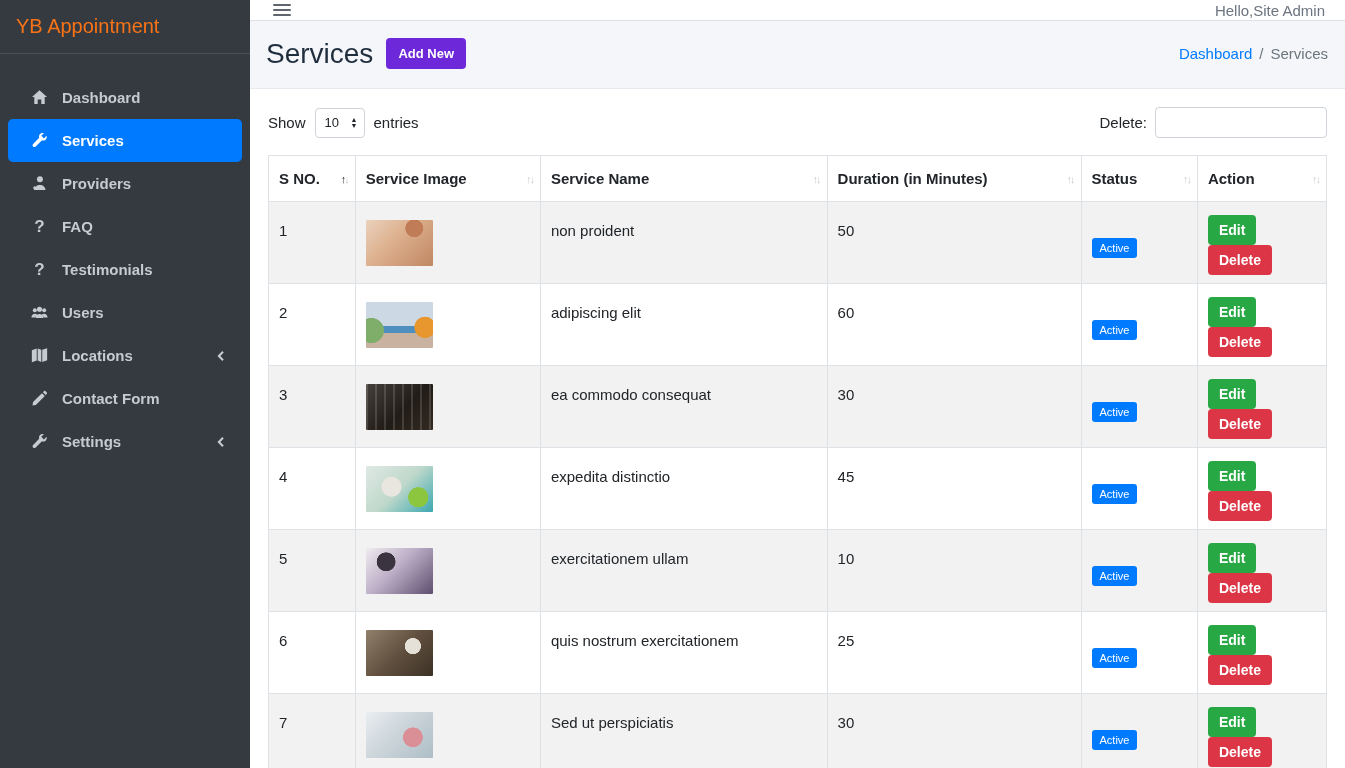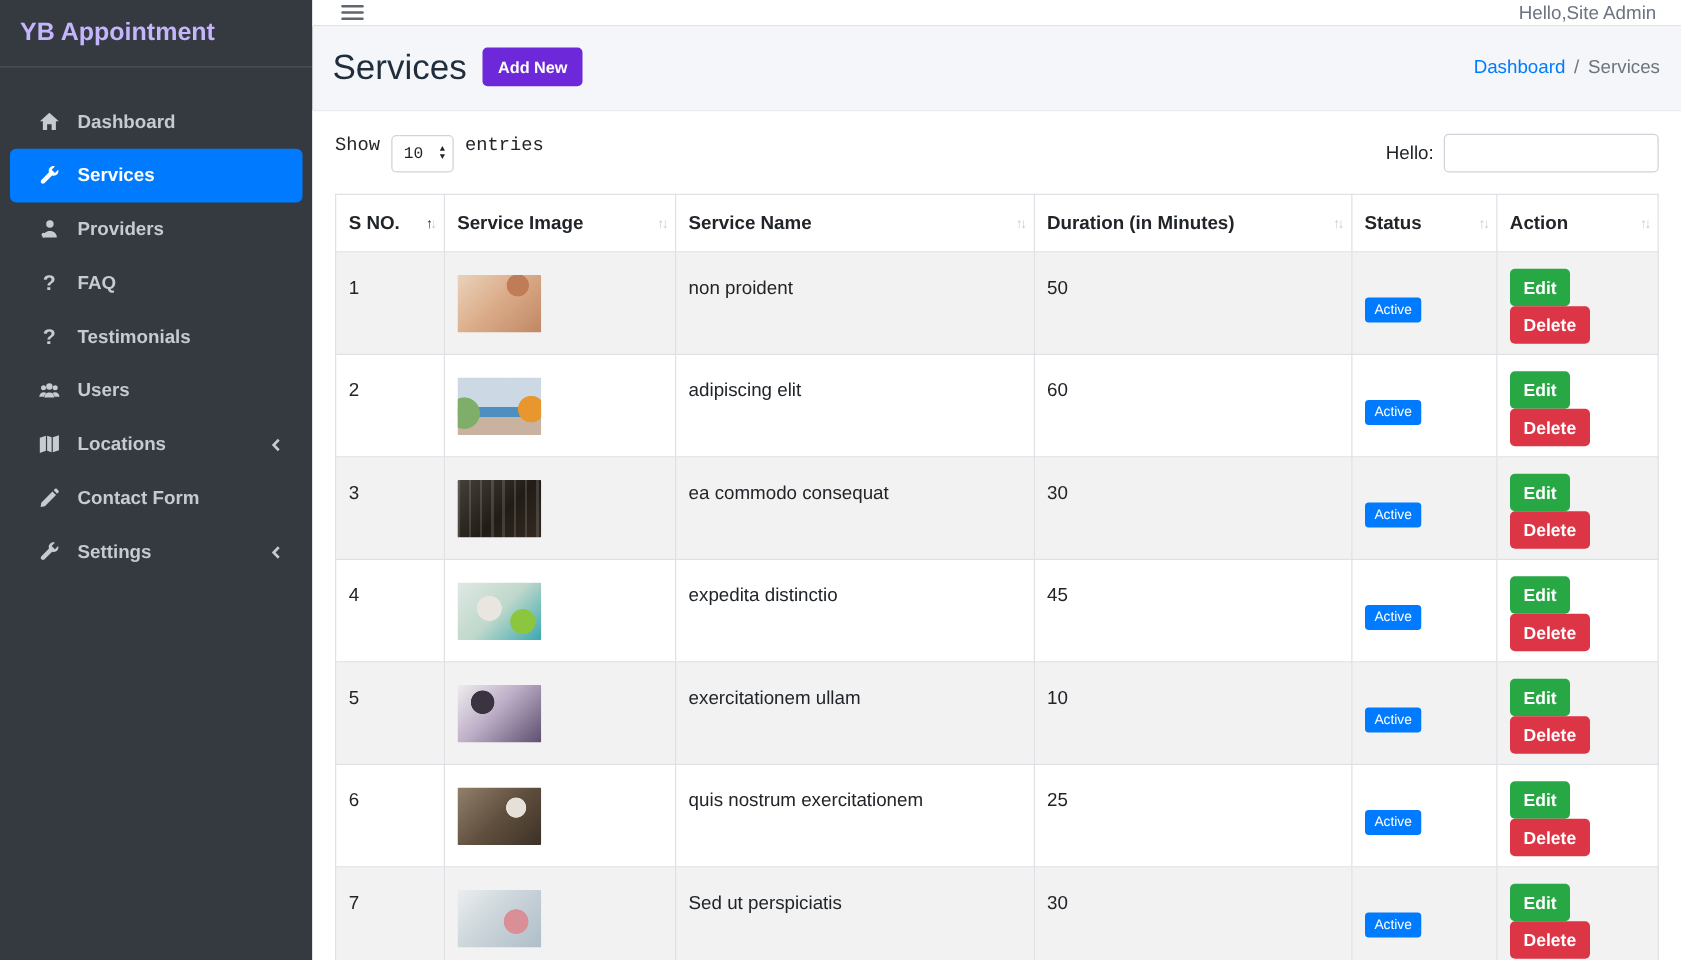--- a/index.html
+++ b/index.html
@@ -3,21 +3,21 @@
 <meta charset="utf-8">
 <style>
   * { margin:0; padding:0; box-sizing:border-box; }
   html,body { width:1345px; height:768px; overflow:hidden;
     font-family:"Liberation Sans", sans-serif; background:#f4f6f9; color:#212529; }
   .app { display:flex; width:1345px; height:768px; }
 
   
   .sidebar { width:250px; min-width:250px; height:768px; background:#343a40; display:flex; flex-direction:column; }
   .brand { height:54px; display:flex; align-items:center; padding:0 16px;
-    border-bottom:1px solid rgba(255,255,255,.12); color:#c4b5fd; font-size:20px; cursor:pointer;font-weight:bold; }
+    border-bottom:1px solid rgba(255,255,255,.12); color:#f97316; font-size:20px; cursor:pointer; }
   .user-panel { padding:25px 16px 21px 16px; border-bottom:1px solid rgba(255,255,255,.12);
     color:#cfd4da; font-size:15px; }
   .nav { padding:22px 8px 0 8px; list-style:none; }
   .nav li { height:43px; display:flex; align-items:center; padding:0 14px 0 22px;
     border-radius:5px; color:#c6cbd2; font-size:15px; font-weight:600; cursor:pointer; }
   .nav li .icon { width:19px; height:17px; margin-right:13px; display:inline-flex;
     align-items:center; justify-content:center; flex:none; }
   .nav li .icon svg { width:17px; height:17px; fill:currentColor; }
   .nav li .qmark { font-size:17px; font-weight:700; }
   .nav li .label { flex:1 1 auto; }
@@ -39,21 +39,21 @@
     font-size:13px; padding:8px 12px; border-radius:4px; cursor:pointer;
     font-family:"Liberation Sans", sans-serif; }
   .breadcrumb { margin-left:auto; list-style:none; display:flex; gap:7px; font-size:15px; align-items:center; }
   .bc-link { color:#007bff; cursor:pointer; }
   .bc-sep { color:#6c757d; }
   .bc-cur { color:#6c757d; }
 
   
   .card { background:#fff; border-top:1px solid #e7eaee; flex:1 1 auto; padding:18px 18px 0 18px; }
   .controls { display:flex; align-items:center; justify-content:space-between; margin-bottom:17px; }
-  .show-group { display:flex; gap:9px; font-size:15px; color:#212529;font-family:Liberation Mono, monospace; }
+  .show-group { display:flex; align-items:center; gap:9px; font-size:15px; color:#212529; }
   .entries-select { width:50px; height:30px; border:1px solid #ced4da; border-radius:4px;
     display:flex; align-items:center; padding:0 6px 0 9px; cursor:pointer; background:#fff; }
   .entries-select .val { font-size:13px; color:#212529; flex:1; }
   .entries-select .arrows { display:flex; flex-direction:column; line-height:6px; font-size:7px; color:#212529; }
   .search-group { display:flex; align-items:center; gap:8px; font-size:15px; }
   .search-group input { width:172px; height:31px; border:1px solid #ced4da; border-radius:4px;
     padding:0 8px; font-size:14px; font-family:"Liberation Sans", sans-serif; outline:none; }
 
   table { width:100%; border-collapse:collapse; table-layout:fixed; }
   th, td { border:1px solid #dee2e6; font-size:15px; text-align:left; }
@@ -225,21 +225,21 @@
           <div class="entries-select">
             <span class="val">10</span>
             <span class="arrows">
                 <span>▲</span>
                 <span>▼</span>
               </span>
           </div>
           <span>entries</span>
         </div>
         <div class="search-group">
-          <span>Hello:</span>
+          <span>Delete:</span>
           <input type="text" value="" style="">
         </div>
       </div>
 
       <table>
         <colgroup id="colgroup">
             <col style="width: 8.2%;">
             <col style="width: 17.5%;">
             <col style="width: 27.1%;">
             <col style="width: 24%;">

